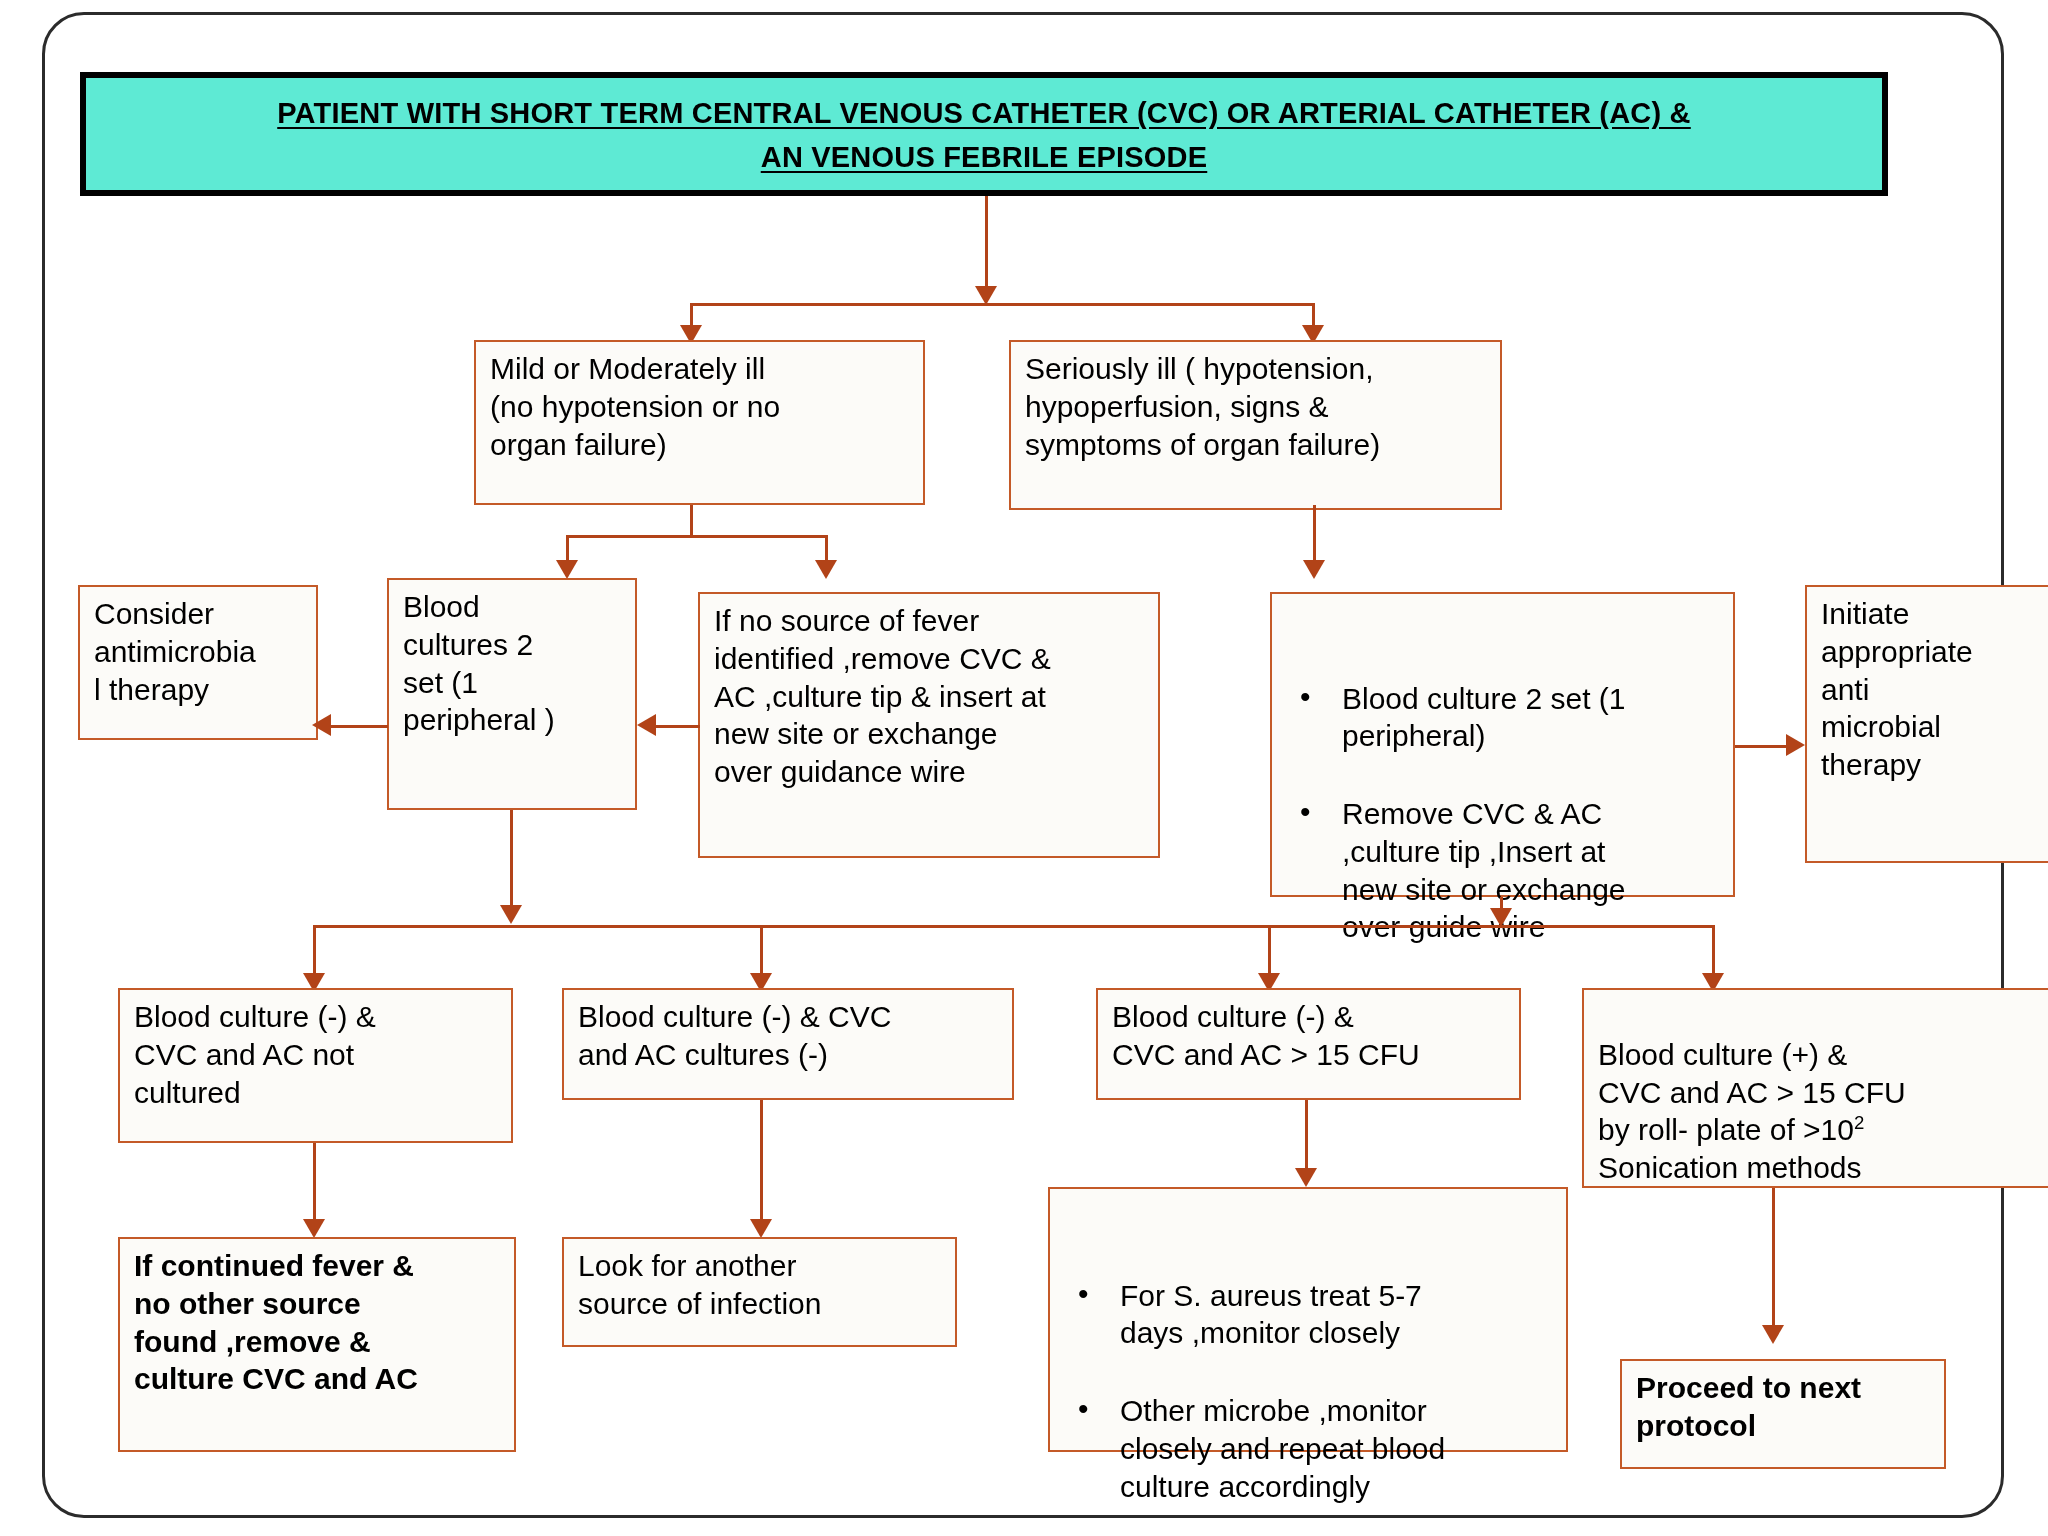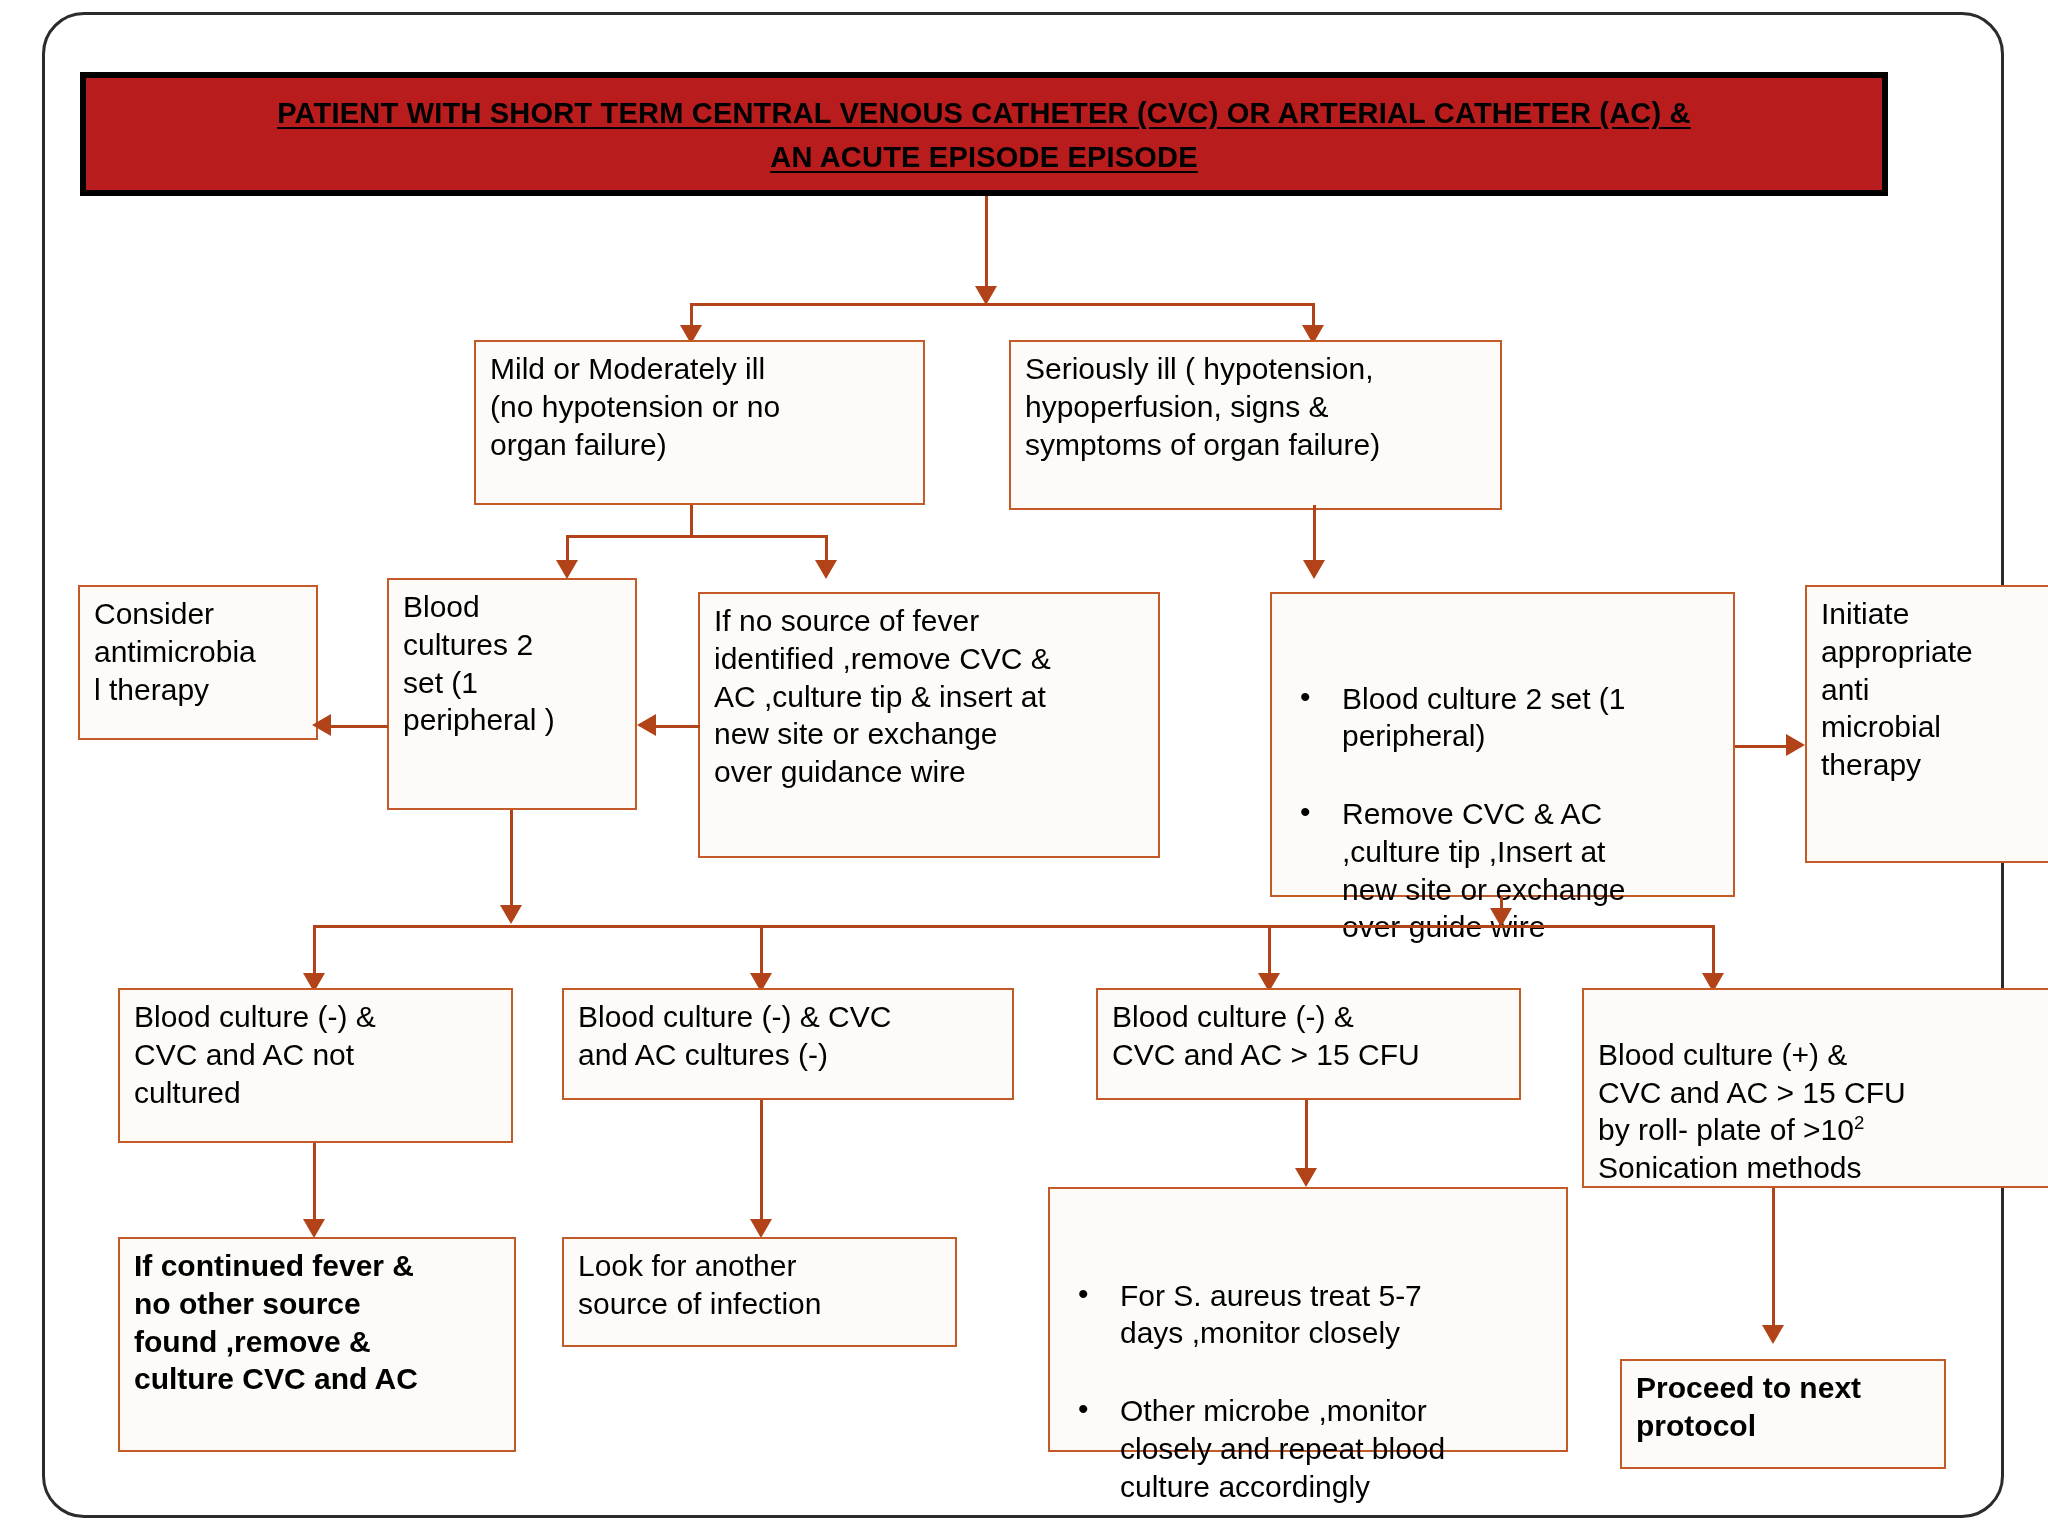--- a/index.html
+++ b/index.html
@@ -29,21 +29,21 @@
     color:#000;
     font-size:30px;
     line-height:1.26;
     padding:8px 12px 8px 14px;
     white-space:pre-line;
   }
   .title-box{
     position:absolute;
     box-sizing:border-box;
     border:6px solid #000;
-    background:#b91c1c;
+    background:#5eead4;
     padding:14px 18px 0 18px;
     text-align:center;
   }
   .title-line{
     display:block;
     font-weight:bold;
     font-size:29px;
     letter-spacing:.2px;
     text-decoration:underline;
     text-underline-offset:4px;
@@ -97,21 +97,21 @@
 </style>
 </head>
 <body>
 
 <div id="canvas">
 
   <div id="frame"></div>
 
   <div class="title-box" style="left:80px;top:72px;width:1808px;height:124px;">
     <span class="title-line">PATIENT WITH SHORT TERM CENTRAL VENOUS CATHETER (CVC) OR ARTERIAL CATHETER (AC) &amp;</span>
-    <span class="title-line" style="display:inline-block;width:auto;">AN ACUTE EPISODE EPISODE</span>
+    <span class="title-line" style="display:inline-block;width:auto;">AN VENOUS FEBRILE EPISODE</span>
   </div>
 
   <div class="ln vl" style="left:985px;top:196px;height:100px;"></div>
   <div class="arw" style="left:975px;top:286px;"></div>
   <div class="ln hl" style="left:690px;top:303px;width:625px;"></div>
   <div class="ln vl" style="left:690px;top:303px;height:36px;"></div>
   <div class="arw" style="left:680px;top:325px;"></div>
   <div class="ln vl" style="left:1312px;top:303px;height:36px;"></div>
   <div class="arw" style="left:1302px;top:325px;"></div>
 

